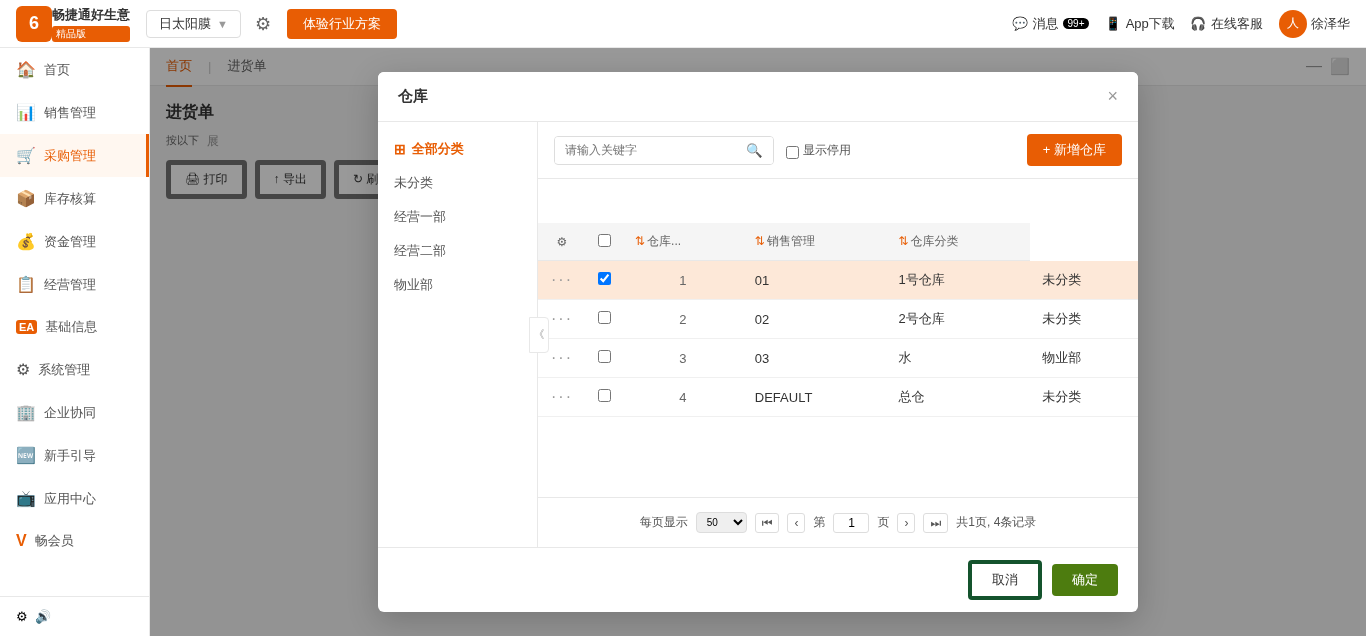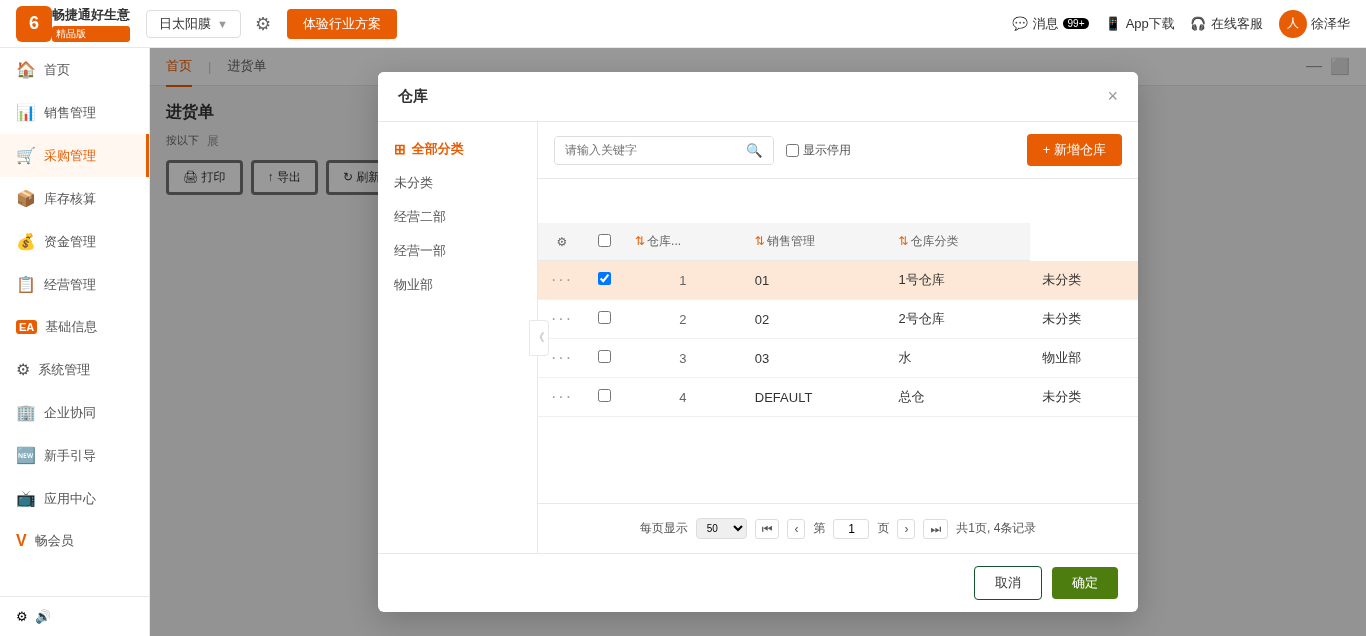--- a/index.html
+++ b/index.html
@@ -65,21 +65,21 @@
     .sidebar-item.active { background: #fff7f0; color: #e85d04; border-right: 3px solid #e85d04; }
     .sidebar-item .si-icon { font-size: 16px; }
     .sidebar-bottom { margin-top: auto; display: flex; align-items: center; gap: 8px; padding: 12px 16px; border-top: 1px solid #e8e8e8; cursor: pointer; }
 
     
     .content { flex: 1; background: #f5f5f5; overflow: hidden; position: relative; }
     .content-nav { background: #fff; padding: 0 16px; border-bottom: 1px solid #e8e8e8; display: flex; align-items: center; height: 38px; gap: 16px; }
     .nav-tab { padding: 10px 0; font-size: 13px; color: #666; cursor: pointer; border-bottom: 2px solid transparent; }
     .nav-tab.active { color: #e85d04; border-bottom-color: #e85d04; }
     .btn-orange { background: #e85d04; color: #fff; border: none; border-radius: 4px; padding: 6px 14px; cursor: pointer; font-size: 12px; }
-    .btn-white { background: #fff; color: #333; border: 3px solid #737373; border-radius: 4px; padding: 6px 14px; cursor: pointer; font-size: 12px; }
+    .btn-white { background: #fff; color: #333; border: 5px solid #737373; border-radius: 4px; padding: 6px 14px; cursor: pointer; font-size: 12px; }
 
     
     .modal-overlay {
       position: absolute; top: 0; left: 0; right: 0; bottom: 0;
       background: rgba(0,0,0,0.4);
       display: flex; align-items: center; justify-content: center;
       z-index: 100;
     }
     .modal {
       background: #fff;
@@ -136,21 +136,21 @@
       display: flex; align-items: center;
       border: 1px solid #ddd; border-radius: 4px; overflow: hidden;
       width: 220px;
     }
     .search-input-wrap input {
       border: none; outline: none; padding: 6px 10px; font-size: 12px; flex: 1; color: #999;
     }
     .search-input-wrap .search-btn {
       background: #fff; border: none; padding: 6px 10px; cursor: pointer; color: #999;
     }
-    .show-disabled { display: flex; align-items: center; gap: 4px; font-size: 12px; color: #555; }
+    .show-disabled { display: flex; align-items: flex-end; gap: 4px; font-size: 12px; color: #555; }
     .show-disabled input[type=checkbox] { cursor: pointer; }
     .add-btn {
       margin-left: auto;
       background: #e85d04; color: #fff; border: none;
       border-radius: 4px; padding: 7px 16px; cursor: pointer; font-size: 13px;
     }
 
     
     .warehouse-table { flex: 1; overflow: auto; }
     table { width: 100%; border-collapse: collapse; }
@@ -175,21 +175,21 @@
     .page-select { border: 1px solid #ddd; border-radius: 4px; padding: 3px 6px; font-size: 10px; }
     .page-btn { border: 1px solid #ddd; border-radius: 3px; padding: 2px 6px; cursor: pointer; background: #fff; color: #555; font-size: 12px; }
     .page-btn:disabled { color: #ccc; cursor: not-allowed; }
     .page-input { border: 1px solid #ddd; border-radius: 3px; padding: 2px 6px; width: 36px; text-align: center; font-size: 12px; }
 
     
     .modal-footer {
       display: flex; align-items: center; justify-content: flex-end;
       padding: 12px 20px; border-top: 1px solid #e8e8e8; gap: 10px;
     }
-    .btn-cancel { background: #fff; border: 1px solid #14532d; border-radius: 4px; padding: 7px 20px; cursor: pointer; font-size: 13px; color: #333; }
+    .btn-cancel { background: #fff; border: 4px solid #14532d; border-radius: 4px; padding: 7px 20px; cursor: pointer; font-size: 13px; color: #333; }
     .btn-confirm { background: #4d7c0f; color: #fff; border: none; border-radius: 4px; padding: 7px 20px; cursor: pointer; font-size: 13px; }
 
     
     .bg-content { padding: 16px; }
     .bg-title { font-size: 16px; font-weight: bold; color: #333; margin-bottom: 10px; }
     .bg-actions { display: flex; gap: 8px; margin-bottom: 10px; }
   </style>
 </head>
 <body>
 
@@ -323,22 +323,22 @@
         </div>
 
         <div class="modal-body">
 
           <div class="left-panel">
             <div class="left-panel-header">
               <span class="grid-icon">⊞</span>
               <span>全部分类</span>
             </div>
             <div class="left-panel-item">未分类</div>
+            <div class="left-panel-item">经营一部</div>
             <div class="left-panel-item">经营二部</div>
-            <div class="left-panel-item">经营一部</div>
             <div class="left-panel-item">物业部</div>
             <div class="collapse-btn">《</div>
           </div>
 
           <div class="right-panel">
 
             <div class="right-panel-toolbar">
               <div class="search-input-wrap">
                 <input type="text" placeholder="请输入关键字" style="">
                 <button class="search-btn">🔍</button>

